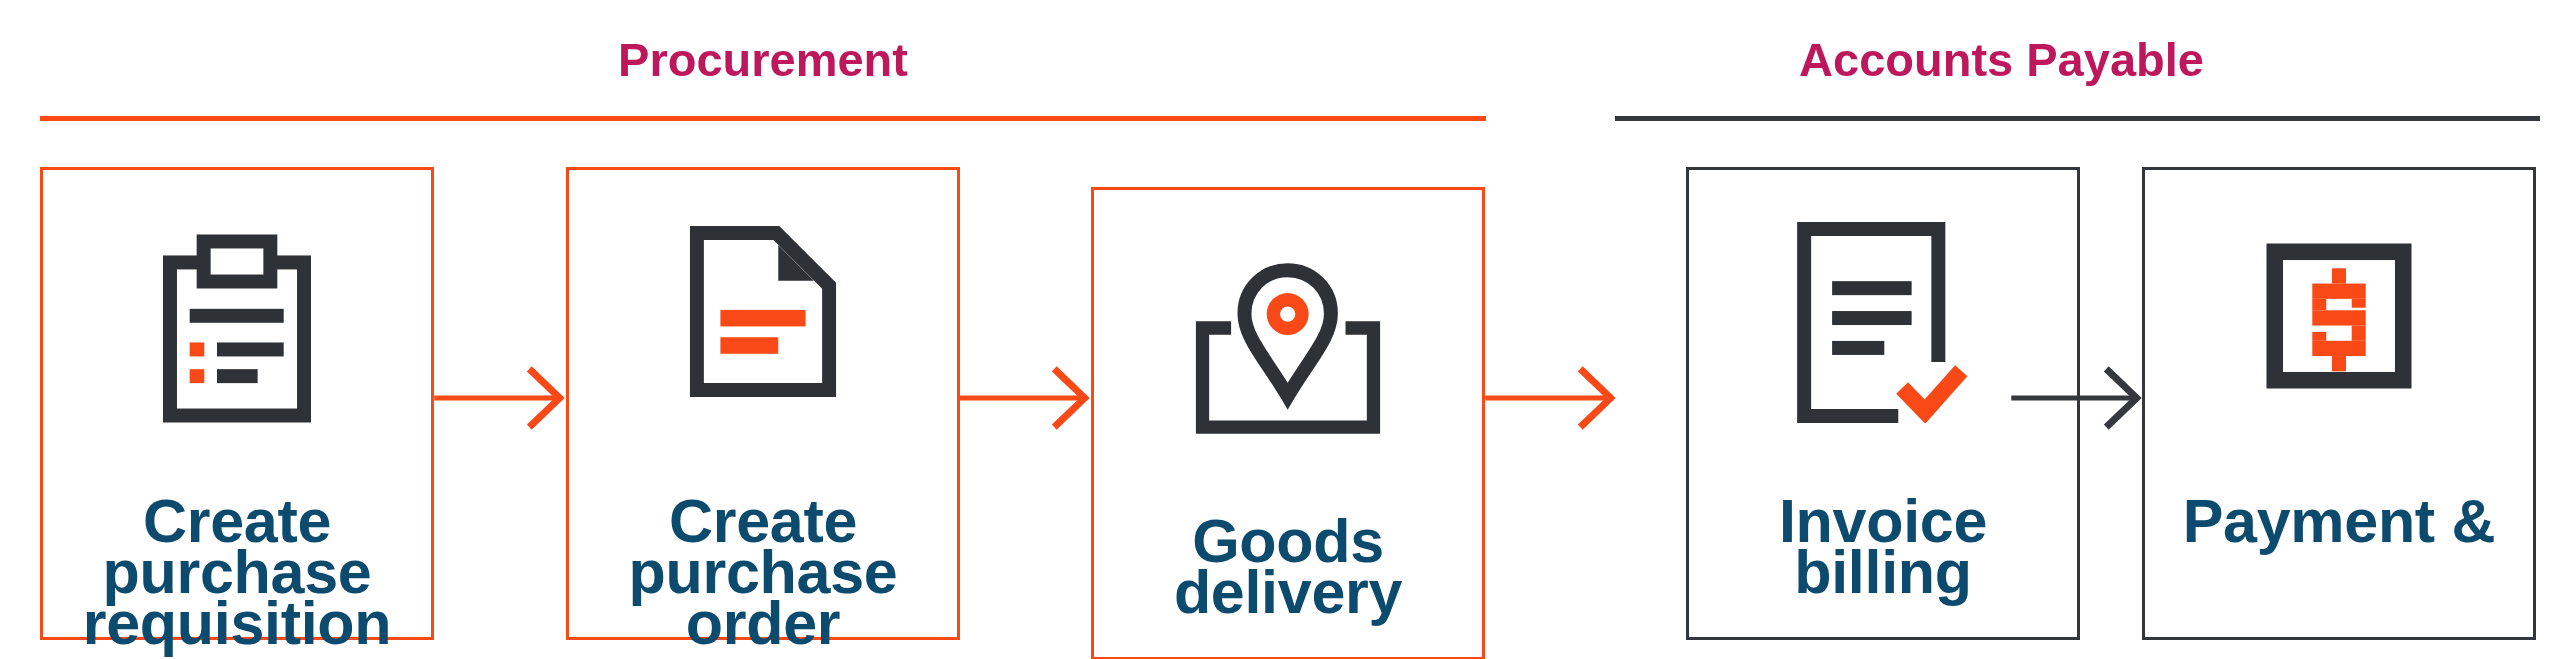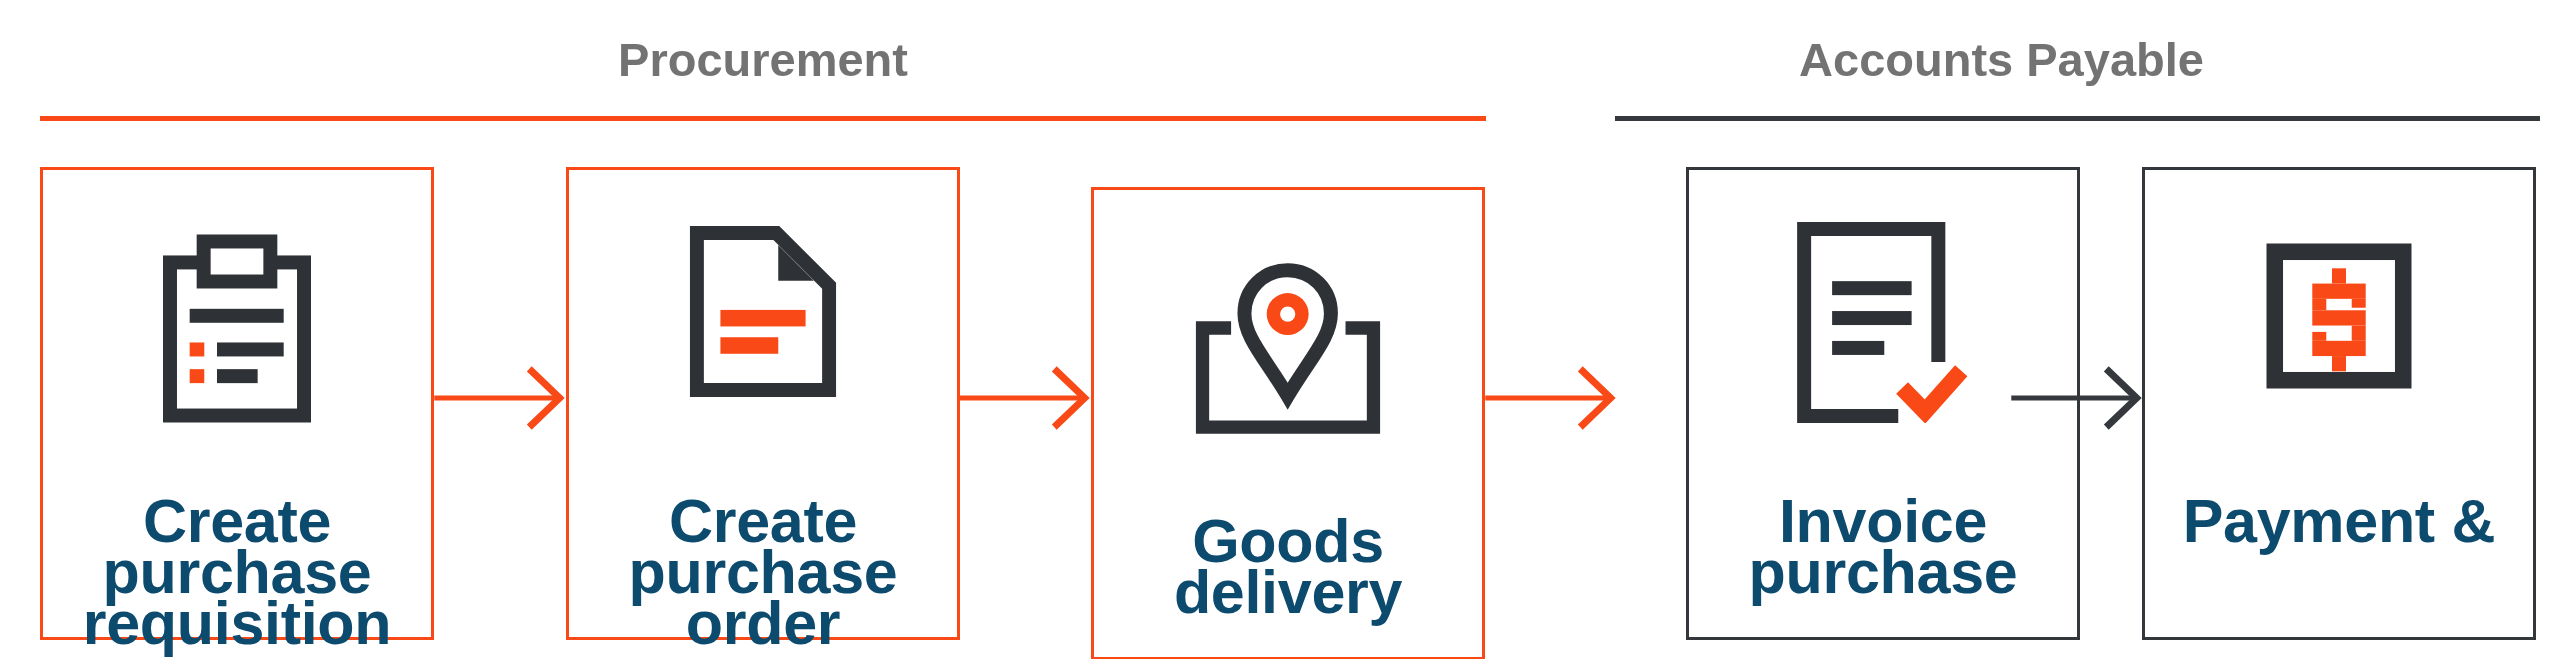--- a/index.html
+++ b/index.html
@@ -6,21 +6,21 @@
   .canvas{
     position:relative;
     width:2576px;height:659px;
     background:#ffffff;
     font-family:"Liberation Sans","DejaVu Sans",sans-serif;
     overflow:hidden;
   }
   .section-title{
     position:absolute;top:36px;
     font-size:47px;line-height:47px;font-weight:bold;
-    color:#737373;text-align:center;white-space:nowrap;
+    color:#be185d;text-align:center;white-space:nowrap;
   }
   .section-title.procurement{left:40px;width:1446px;}
   .section-title.payable{left:1539px;width:925px;}
   .section-underline{position:absolute;top:116px;height:4.5px;}
   .section-underline.procurement{left:40px;width:1446px;background:#F94917;}
   .section-underline.payable{left:1615px;width:925px;background:#35383D;}
   .step-box{
     position:absolute;top:167px;width:394px;height:473px;
     background:#ffffff;box-sizing:border-box;
   }
@@ -113,21 +113,21 @@
   <div class="step-box accent-dark pos4">
     <svg class="icon-wrap" style="top:52px" width="172" height="201" viewBox="0 0 270 316">
       <path d="M159,305 H11 V11 H222 V220" fill="none" stroke="#2E3136" stroke-width="22"></path>
       <rect x="55" y="93" width="125" height="22" fill="#2E3136"></rect>
       <rect x="55" y="140" width="125" height="22" fill="#2E3136"></rect>
       <rect x="55" y="187" width="82" height="22" fill="#2E3136"></rect>
       <polyline points="165,261 201,298 258,234" fill="none" stroke="#F94917" stroke-width="26"></polyline>
     </svg>
     <div class="step-label">
       <span>Invoice</span><br>
-      <span>purchase</span>
+      <span>billing</span>
     </div>
   </div>
 
   <svg class="flow-arrow a4" viewBox="0 0 206 120">
     <line x1="0" y1="60" x2="198" y2="60" stroke="#35383D" stroke-width="8"></line>
     <polyline points="150,14 198,60 150,106" fill="none" stroke="#35383D" stroke-width="11"></polyline>
   </svg>
 
   <div class="step-box accent-dark pos5">
     <svg class="icon-wrap" style="top:65px" width="159" height="162" viewBox="0 0 250 254">

